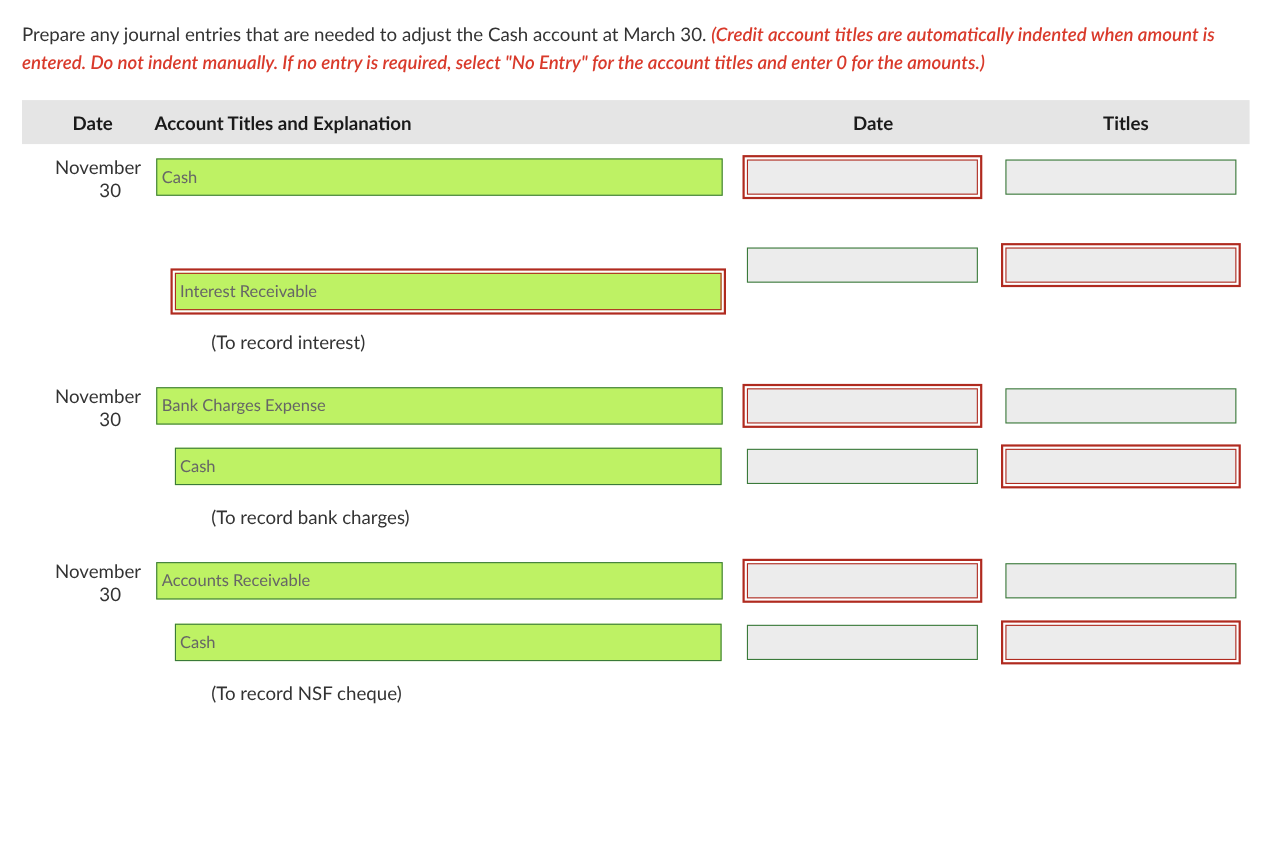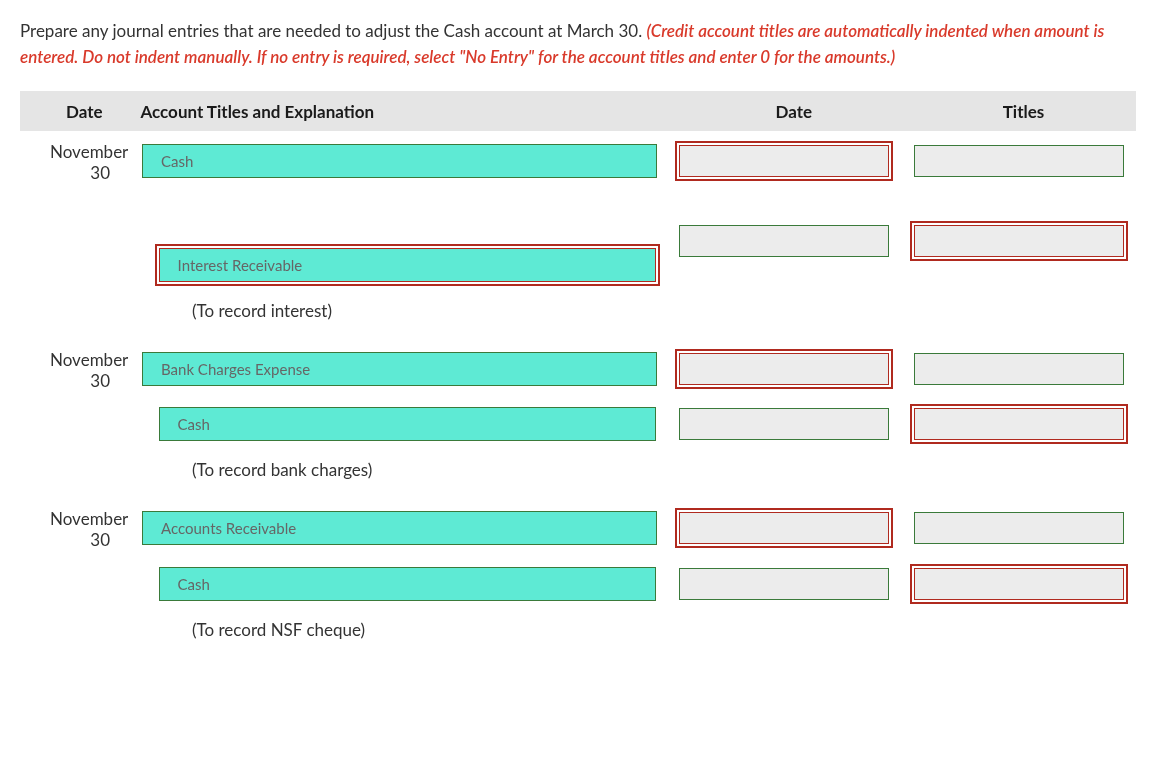--- a/index.html
+++ b/index.html
@@ -45,23 +45,23 @@
       padding-right: 20px;
       font-size: 17px;
       line-height: 1.25;
       padding-top: 2px;
       color: #333;
     }
     .account-box-wrap { width: 560px; padding-left: 12px; padding-right: 20px; }
     .account-box-wrap.indented { padding-left: 30px; }
     .account-box {
       height: 34px;
-      background: #5eead4;
+      background: #bef264;
       border: 1px solid #3a7a3a;
-      padding: 0 18px;
+      padding: 0 4px;
       display: flex;
       align-items: center;
       font-size: 15px;
       color: #666;
       width: 100%;
     }
     .account-box.invalid {
       border: 1px solid #b02a1f;
       outline: 2px solid #b02a1f;
       outline-offset: 2px;

